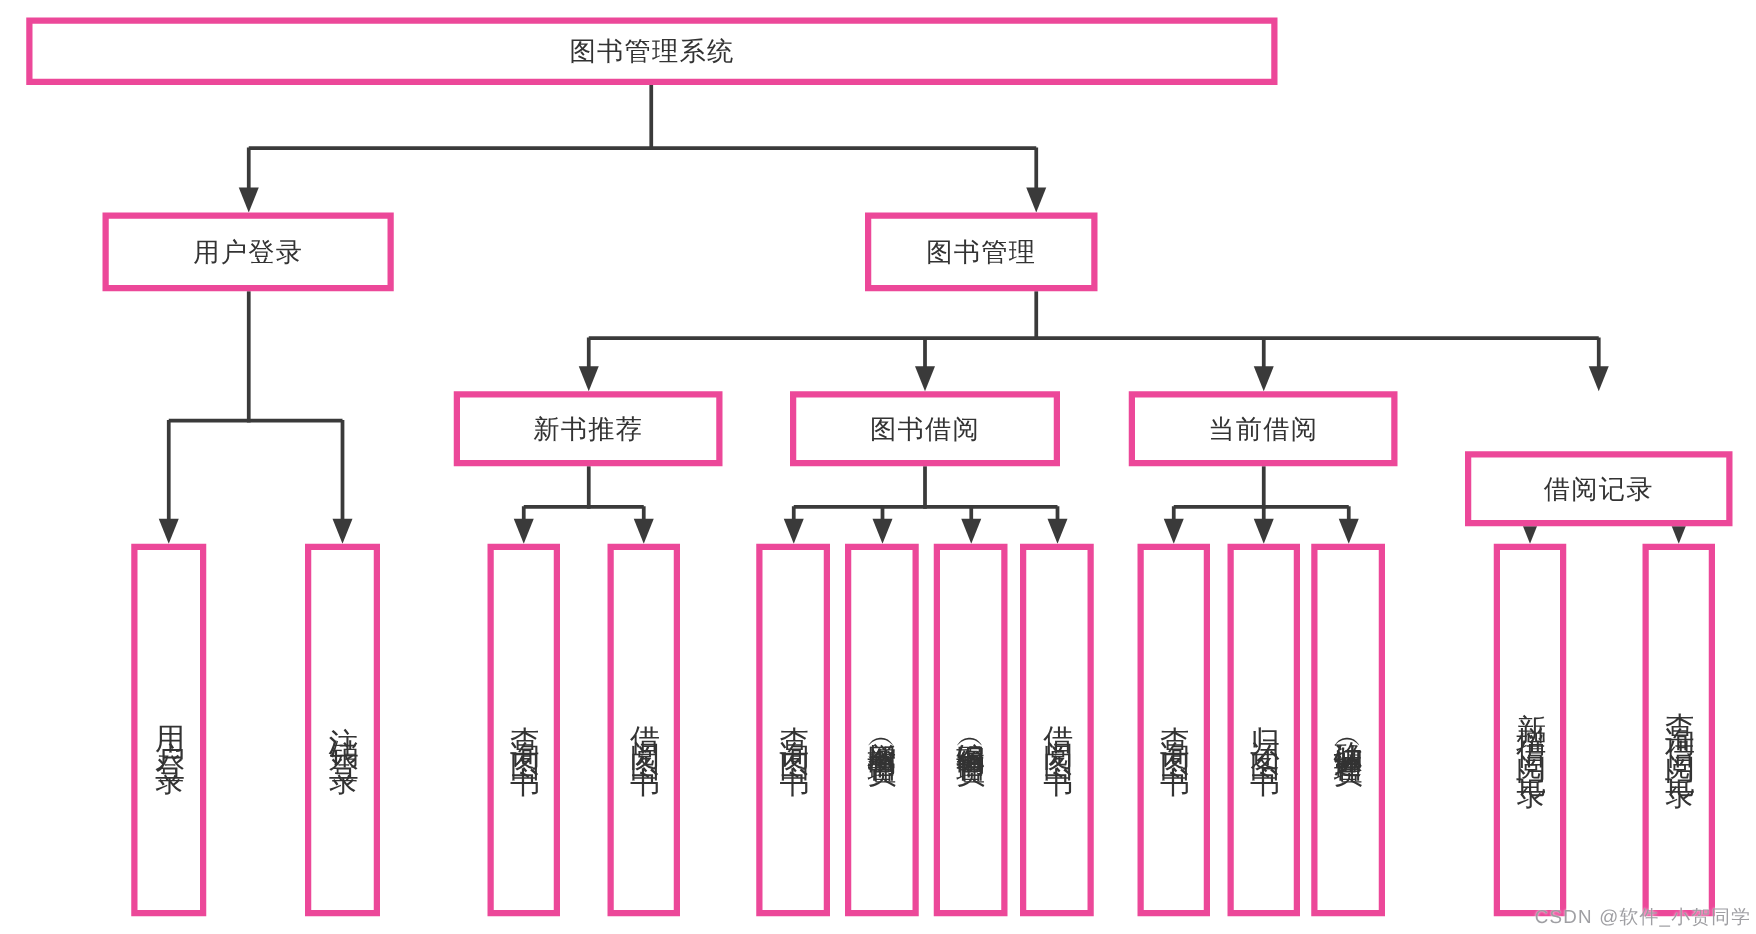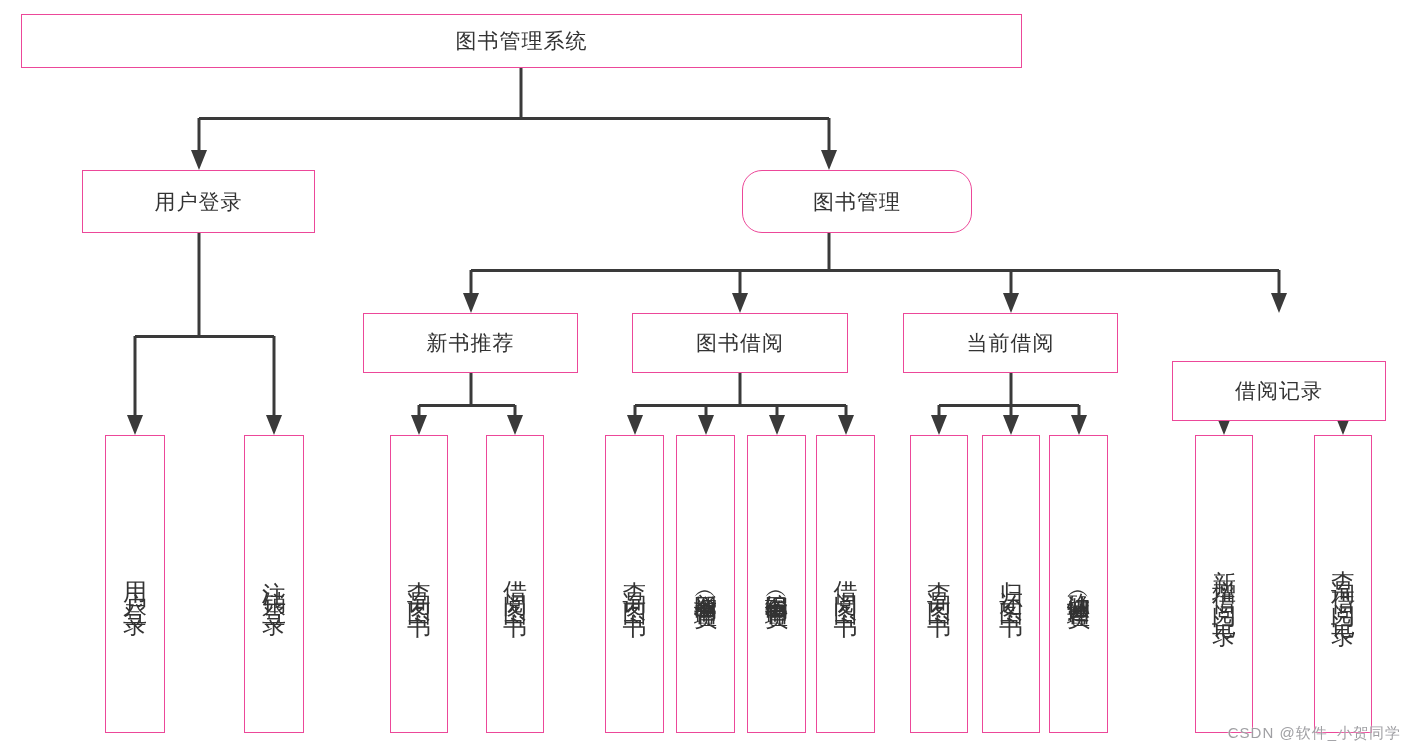--- a/index.html
+++ b/index.html
@@ -14,21 +14,21 @@
   }
   #wires {
     position: absolute;
     left: 0; top: 0;
     width: 1405px; height: 747px;
     pointer-events: none;
   }
   .node {
     position: absolute;
     box-sizing: border-box;
-    border: 1px solid #ec4899;
+    border: 5px solid #ec4899;
     background: #ffffff;
     display: flex;
     align-items: center;
     justify-content: center;
     text-align: center;
   }
   .hnode span {
     font-size: 21px;
     letter-spacing: 1px;
     white-space: nowrap;
@@ -140,21 +140,21 @@
     </g>
   </svg>
 
   <div class="node hnode" style="left:21px; top:14px; width:1001px; height:54px;">
     <span>图书管理系统</span>
   </div>
 
   <div class="node hnode" style="left:82px; top:170px; width:233px; height:63px;">
     <span>用户登录</span>
   </div>
-  <div class="node hnode" style="left:742px; top:170px; width:230px; height:63px;border-radius:20px;">
+  <div class="node hnode" style="left:692px; top:170px; width:186px; height:63px;">
     <span>图书管理</span>
   </div>
 
   <div class="node hnode" style="left:632px; top:313px; width:216px; height:60px;">
     <span>图书借阅</span>
   </div>
   <div class="node hnode" style="left:363px; top:313px; width:215px; height:60px;">
     <span>新书推荐</span>
   </div>
   <div class="node hnode" style="left:903px; top:313px; width:215px; height:60px;">

